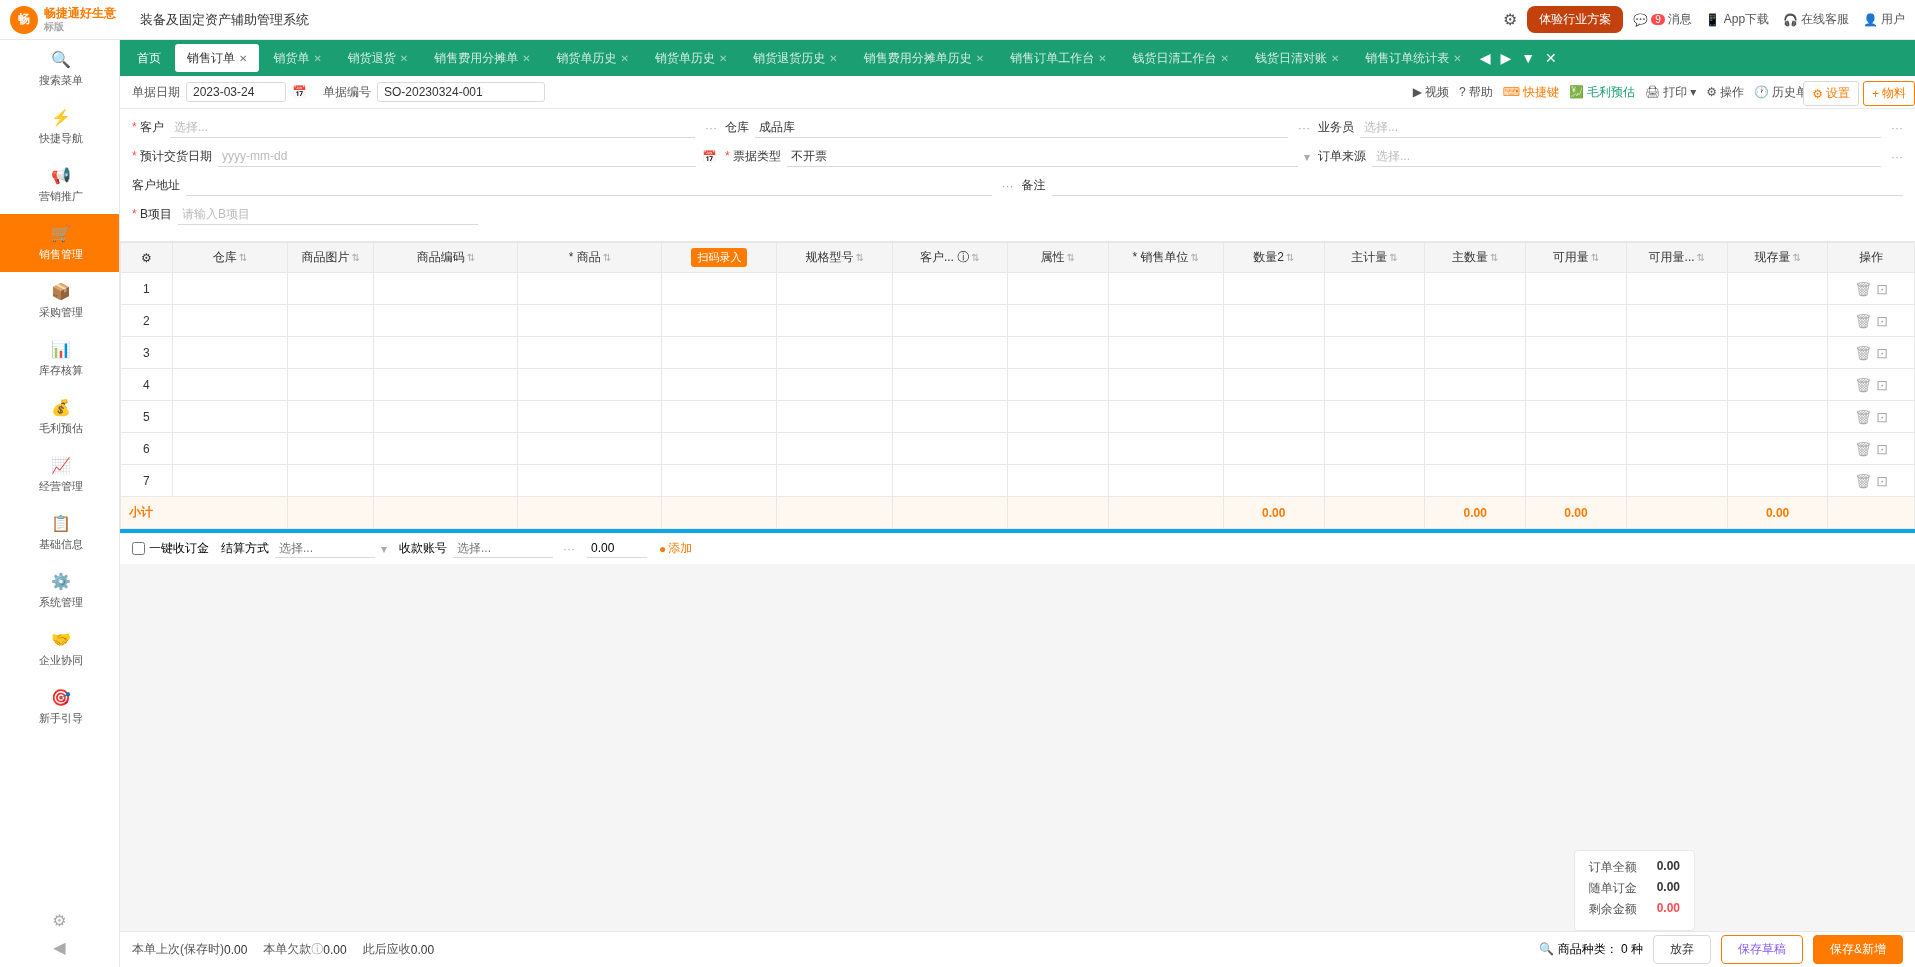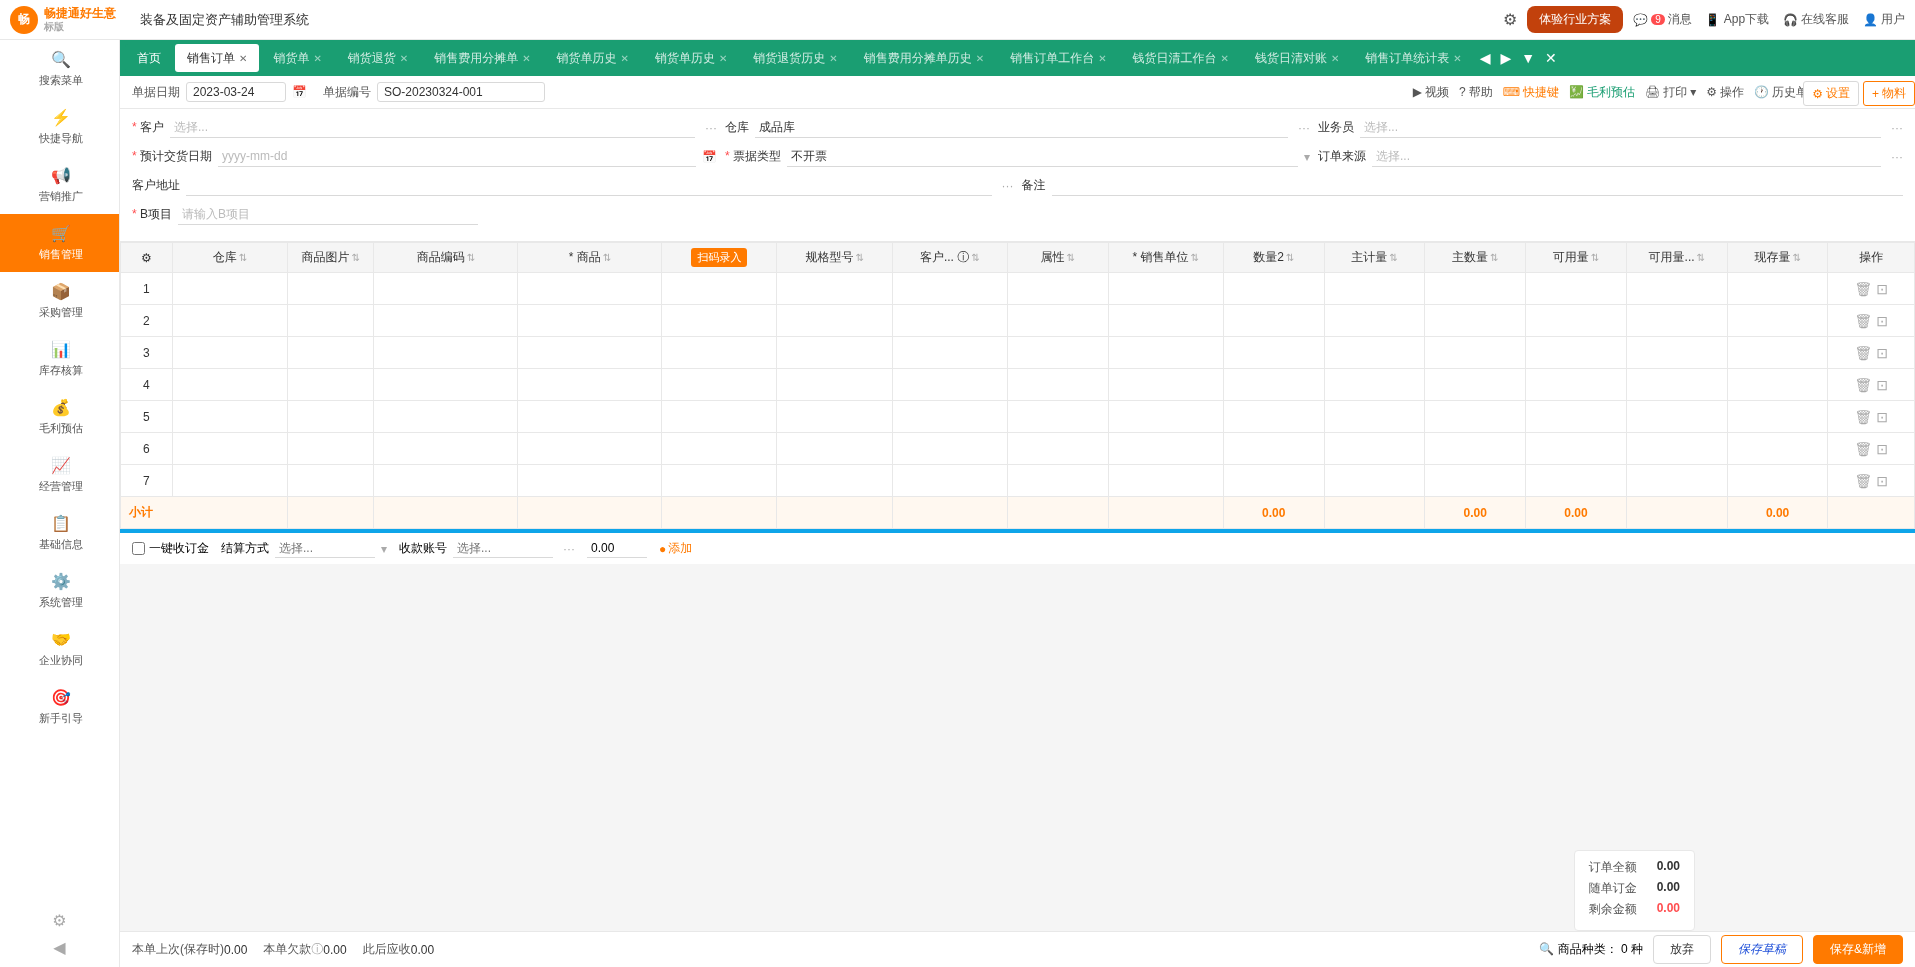--- a/index.html
+++ b/index.html
@@ -113,21 +113,21 @@
     .summary-value { color: #333; font-weight: bold; }
     .summary-value.red { color: #ff4d4f; }
 
     
     .page-footer { height: 36px; background: #fff; border-top: 1px solid #e8e8e8; display: flex; align-items: center; padding: 0 12px; gap: 16px; }
     .footer-stat { display: flex; align-items: center; color: #555; }
     .footer-stat .val { color: #333; }
     .footer-right { margin-left: auto; display: flex; align-items: center; gap: 10px; }
     .btn-footer { padding: 5px 16px; border-radius: 4px; cursor: pointer; font-size: 12px; }
     .btn-discard { background: #fff; border: 1px solid #d9d9d9; color: #333; }
-    .btn-save-draft { background: #fff; border: 1px solid #ff7a00; color: #1d4ed8; font-style: italic; }
+    .btn-save-draft { background: #fff; border: 1px solid #ff7a00; color: #8b5cf6; }
     .btn-save-new { background: #ff7a00; border: 1px solid #ff7a00; color: #fff; }
 
     .header-home { background: #1a9e72; color: #fff !important; }
   </style>
 </head>
 <body>
 
 <div class="top-bar">
   <div class="logo-area">
     <div class="logo-icon">

